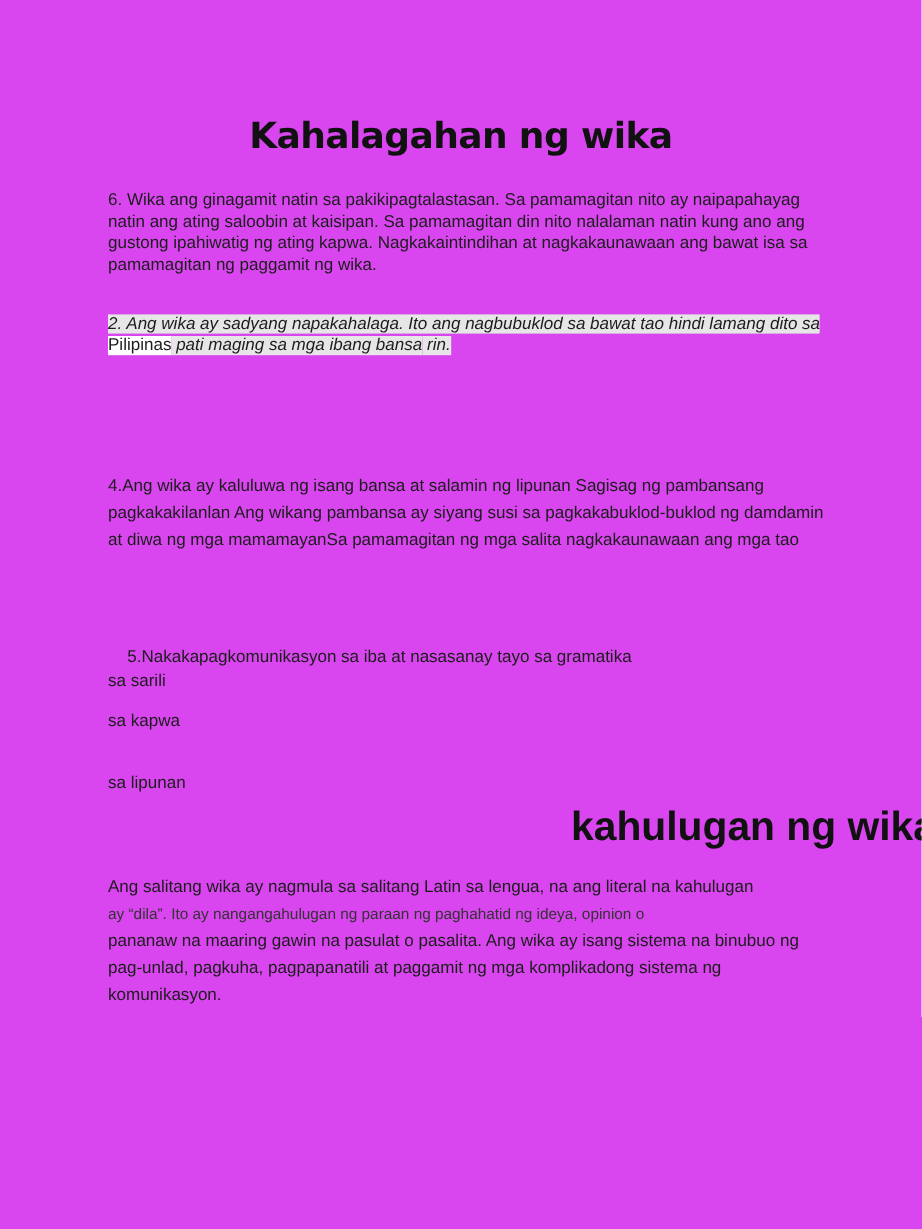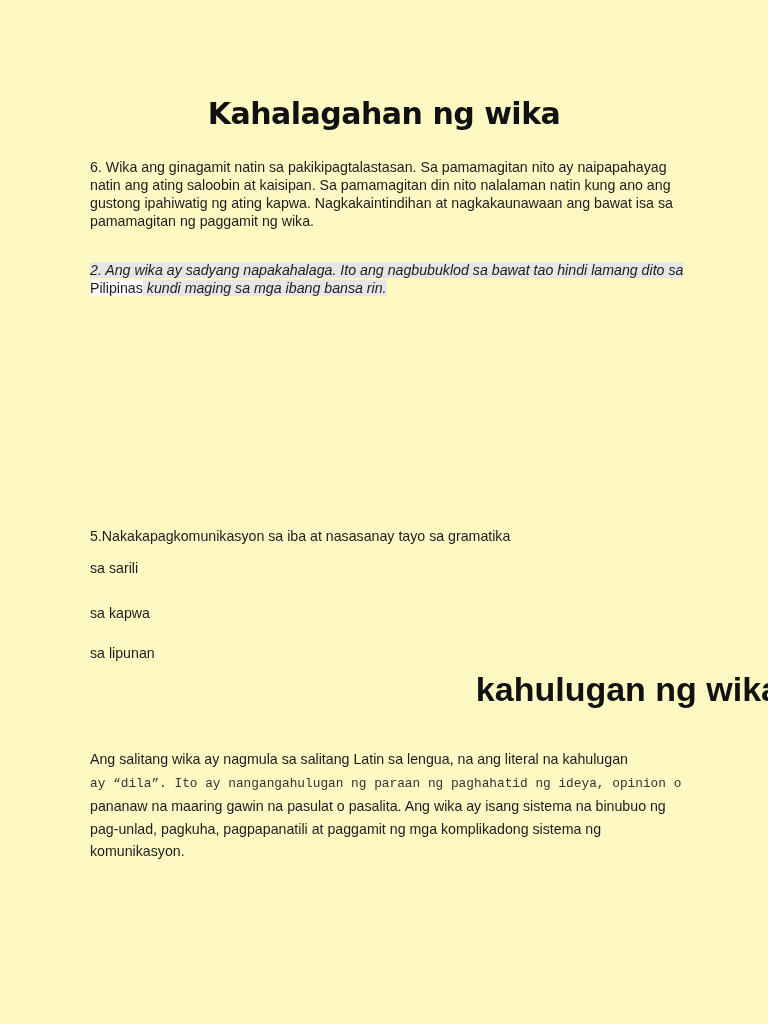--- a/index.html
+++ b/index.html
@@ -12,21 +12,21 @@
       height: 1024px;
       position: relative;
       overflow: hidden;
       color: #1a1a1a;
       font-family: "Liberation Sans", sans-serif;
     }
     .page {
       position: absolute;
       left: 0; top: 0;
       width: 768px; height: 1024px;
-      background: #fef9c3;
+      background: #d946ef;
     }
     .title1 {
       position: absolute;
       left: 0; width: 768px;
       top: 96px;
       text-align: center;
       font-family: "DejaVu Sans", sans-serif;
       font-weight: bold;
       font-size: 30px;
       letter-spacing: -0.5px;
@@ -50,56 +50,57 @@
       width: 600px;
       font-size: 14.2px;
       line-height: 18px;
       margin: 0;
       color: #1c1c1c;
     }
     .p1 { top: 158px; }
     .p2 { top: 261px; }
     .p3 { top: 327px; }
     .p4 { top: 394px; line-height: 22.5px; }
-    .p5 { top: 527px; }
+    .p5 { top: 539px; margin-left: 16px; }
     .item {
       position: absolute;
       left: 90px;
       font-size: 14.2px;
       line-height: 18px;
       margin: 0;
       color: #1c1c1c;
     }
     .i1 { top: 559px; text-align: right; }
-    .i2 { top: 592px; margin-top: 12px; }
+    .i2 { top: 592px; }
     .i3 { top: 644px; }
-    .p6 { top: 748px; line-height: 22.5px; }
+    .p6 { top: 728px; line-height: 22.5px; }
     .hl {
       background: #e6e6e6;
       font-style: italic;
     }
     .gap { background: #ffffff; }
     .light {
-      font-family: Liberation Mono, monospace;
+      font-family: Liberation Sans, sans-serif;
       font-size: 12.8px;
       color: #333;
     }
   </style>
 </head>
 <body>
 
 <div class="page">
 
   <h1 class="title1">Kahalagahan ng wika</h1>
 
   <p class="para p1">6. Wika ang ginagamit natin sa pakikipagtalastasan. Sa pamamagitan nito ay naipapahayag natin ang ating saloobin at kaisipan. Sa pamamagitan din nito nalalaman natin kung ano ang gustong ipahiwatig ng ating kapwa. Nagkakaintindihan at nagkakaunawaan ang bawat isa sa pamamagitan ng paggamit ng wika.</p>
 
-  <p class="para p2"><span class="hl">2. Ang wika ay sadyang napakahalaga. Ito ang nagbubuklod sa bawat tao hindi lamang dito sa </span><span class="gap">Pilipinas</span><span class="hl"> kundi maging sa mga ibang bansa</span><span class="hl"> rin.</span></p>
+  <p class="para p2"><span class="hl">2. Ang wika ay sadyang napakahalaga. Ito ang nagbubuklod sa bawat tao hindi lamang dito sa </span><span class="gap">Pilipinas</span><span class="hl"> pati maging sa mga ibang bansa</span><span class="hl"> rin.</span></p>
 
 
+  <p class="para p4">4.Ang wika ay kaluluwa ng isang bansa at salamin ng lipunan Sagisag ng pambansang pagkakakilanlan Ang wikang pambansa ay siyang susi sa pagkakabuklod-buklod ng damdamin at diwa ng mga mamamayanSa pamamagitan ng mga salita nagkakaunawaan ang mga tao</p>
 
   <p class="para p5">5.Nakakapagkomunikasyon sa iba at nasasanay tayo sa gramatika</p>
 
   <p class="item i1">sa sarili</p>
   <p class="item i2">sa kapwa</p>
   <p class="item i3">sa lipunan</p>
 
   <h1 class="title2">kahulugan ng wika</h1>
 
   <p class="para p6"><span>Ang salitang wika  ay nagmula sa salitang Latin sa  lengua, na ang literal na kahulugan</span><br><span class="light">ay “dila”. Ito ay nangangahulugan ng paraan ng paghahatid ng ideya, opinion o</span><br><span>pananaw na maaring gawin na pasulat o pasalita. Ang wika ay isang sistema na binubuo ng pag-unlad, pagkuha, pagpapanatili at paggamit ng mga komplikadong sistema ng komunikasyon.</span></p>

